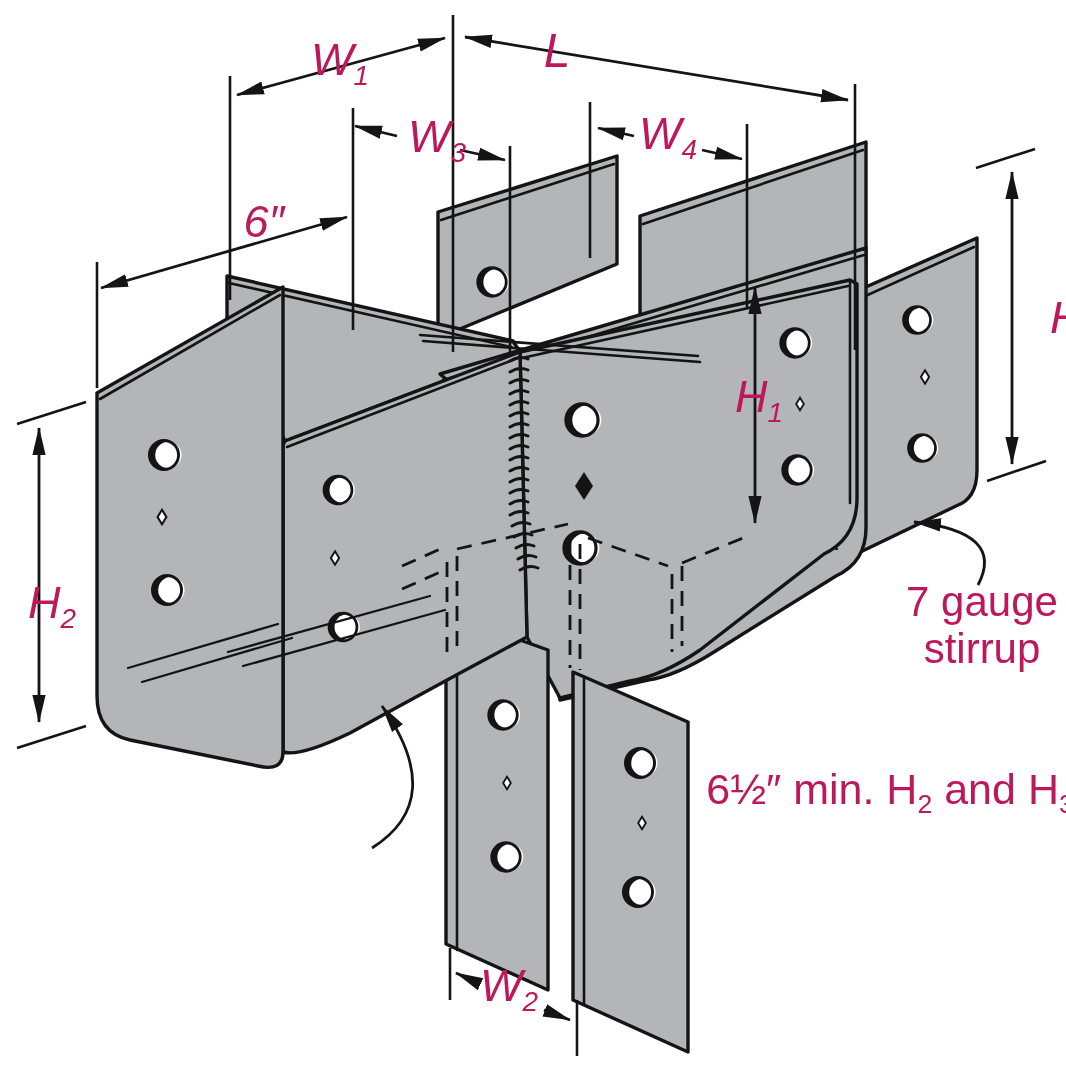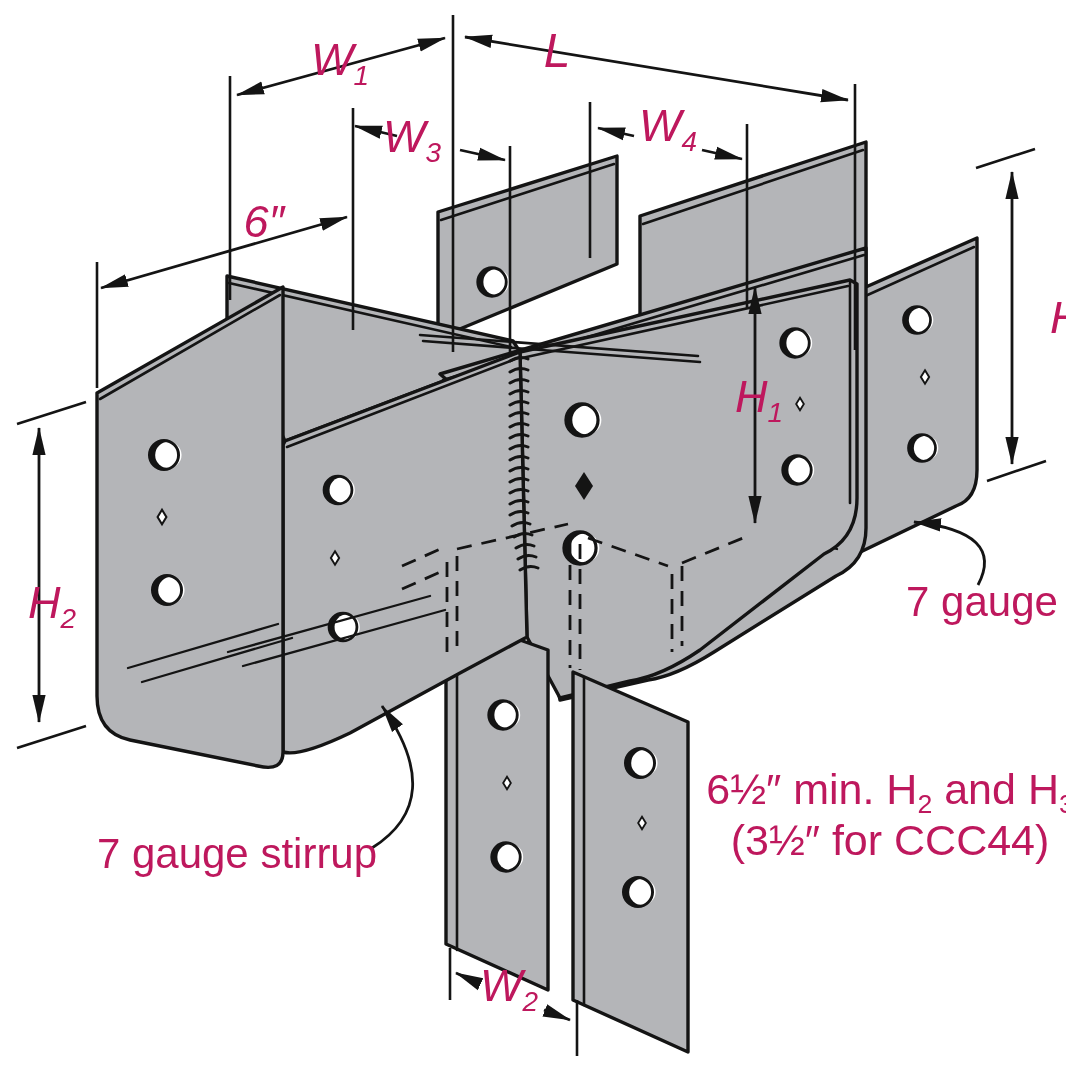--- a/index.html
+++ b/index.html
@@ -177,27 +177,26 @@
   </g>
 
   <g>
     <path class="leader" d="M372,848 Q448,800 382,706"></path>
     <path class="leader" d="M978,585 Q1006,532 914,522"></path>
   </g>
 </svg>
 
 <div class="lbl dim-lbl" style="left:340px;top:64px;"><span>W</span><sub>1</sub></div>
 <div class="lbl dim-lbl" style="left:557px;top:55px;font-size:48px;"><span>L</span><sub></sub></div>
-<div class="lbl dim-lbl" style="left:412px;top:141px;"><span>W</span><sub>3</sub></div>
-<div class="lbl dim-lbl" style="left:668px;top:130px;"><span>W</span><sub>4</sub></div>
+<div class="lbl dim-lbl" style="left:437px;top:141px;"><span>W</span><sub>3</sub></div>
+<div class="lbl dim-lbl" style="left:668px;top:138px;"><span>W</span><sub>4</sub></div>
 <div class="lbl dim-lbl" style="left:264px;top:226px;"><span>6″</span><sub></sub></div>
 <div class="lbl dim-lbl" style="left:759px;top:401px;"><span>H</span><sub>1</sub></div>
 <div class="lbl dim-lbl" style="left:52px;top:607px;"><span>H</span><sub>2</sub></div>
 <div class="lbl dim-lbl" style="left:1074px;top:322px;"><span>H</span><sub>3</sub></div>
 <div class="lbl dim-lbl" style="left:509px;top:990px;"><span>W</span><sub>2</sub></div>
 
-<div class="lbl call" style="left:237px;top:854px;">7 gauge stirrup</div>
 <div class="lbl call" style="left:982px;top:602px;">7 gauge</div>
+<div class="lbl call" style="left:982px;top:649px;">stirrup</div>
 
 <div class="lbl note" style="left:890px;top:793px;"><span>6½″ min. H</span><sub>2</sub><span> and H</span><sub>3</sub></div>
-<div class="lbl note" style="left:890px;top:841px;">(3½″ for CCC44)</div>
 
 </div>
 
 </body></html>

